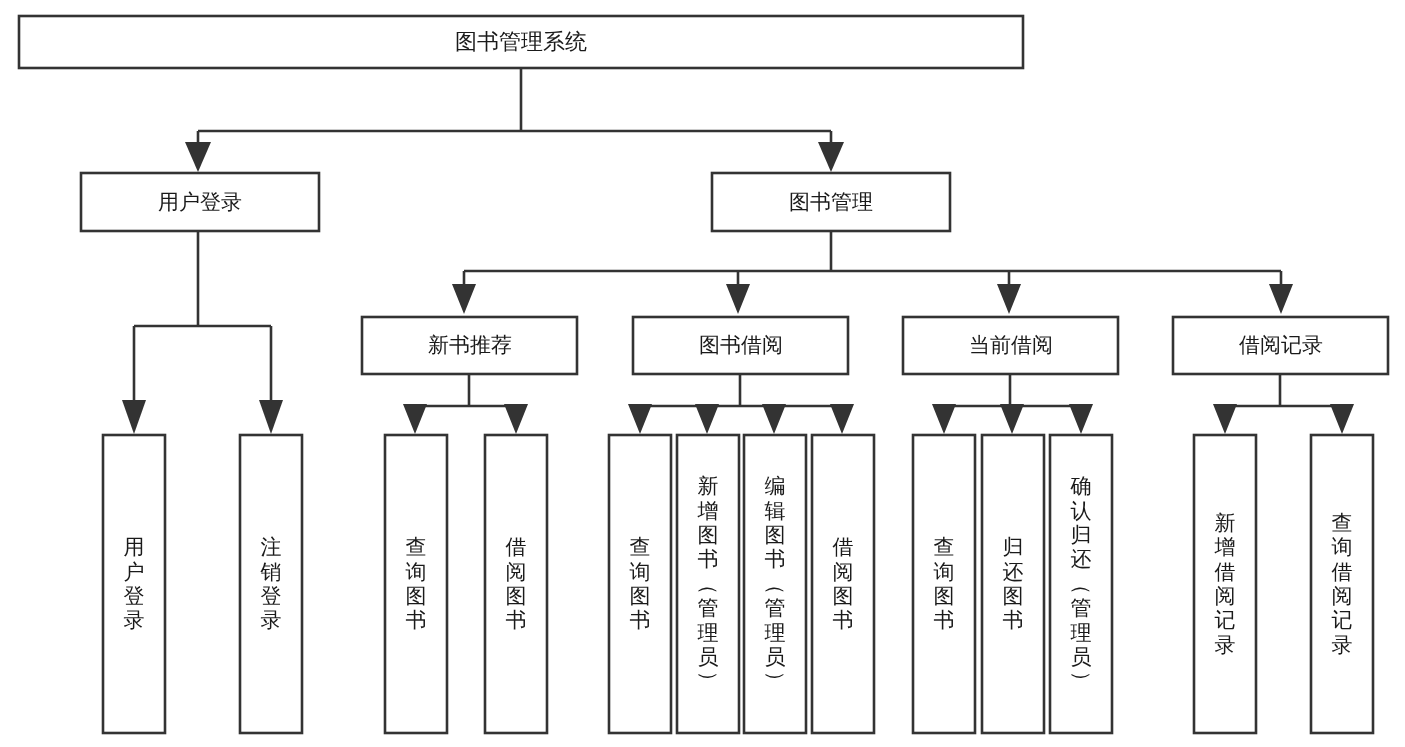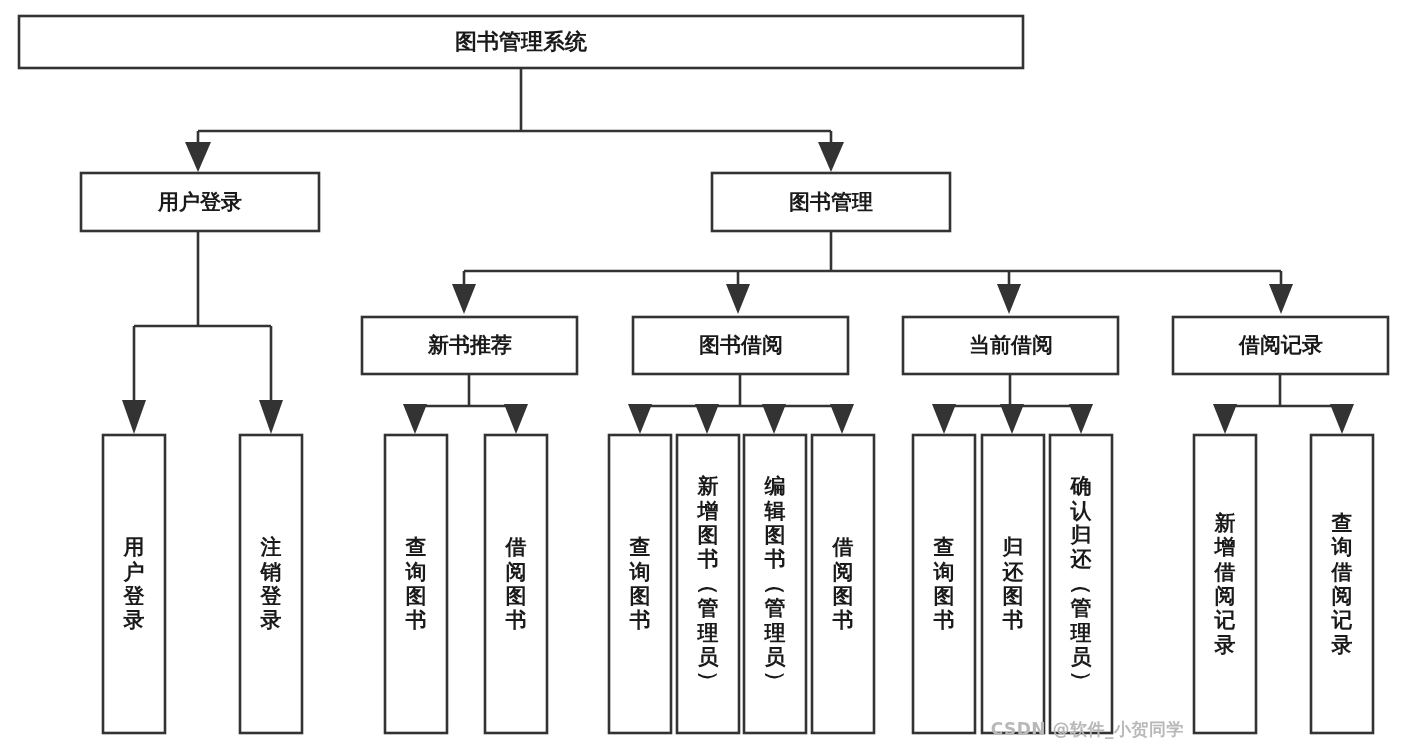--- a/index.html
+++ b/index.html
@@ -11,21 +11,20 @@
     width: 1405px;
     height: 747px;
     font-family: "DejaVu Sans", "Liberation Sans", sans-serif;
     overflow: hidden;
   }
   #diagram-root {
     position: relative;
     width: 1192px;
     height: 747px;
     background: #ffffff;
-    font-weight: bold;
   }
   svg.diagram-svg {
     position: absolute;
     left: 0;
     top: 0;
     width: 1405px;
     height: 747px;
     display: block;
   }
   .node-box {
@@ -219,14 +218,13 @@
   <div class="vlabel" style="left:744px; top:435px; width:62px; height:298px;"><span>编</span><span>辑</span><span>图</span><span>书</span><span class="rot">（</span><span>管</span><span>理</span><span>员</span><span class="rot">）</span></div>
   <div class="vlabel" style="left:812px; top:435px; width:62px; height:298px;"><span>借</span><span>阅</span><span>图</span><span>书</span></div>
 
   <div class="vlabel" style="left:913px; top:435px; width:62px; height:298px;"><span>查</span><span>询</span><span>图</span><span>书</span></div>
   <div class="vlabel" style="left:982px; top:435px; width:62px; height:298px;"><span>归</span><span>还</span><span>图</span><span>书</span></div>
   <div class="vlabel" style="left:1050px; top:435px; width:62px; height:298px;"><span>确</span><span>认</span><span>归</span><span>还</span><span class="rot">（</span><span>管</span><span>理</span><span>员</span><span class="rot">）</span></div>
 
   <div class="vlabel" style="left:1194px; top:435px; width:62px; height:298px;"><span>新</span><span>增</span><span>借</span><span>阅</span><span>记</span><span>录</span></div>
   <div class="vlabel" style="left:1311px; top:435px; width:62px; height:298px;"><span>查</span><span>询</span><span>借</span><span>阅</span><span>记</span><span>录</span></div>
 
-  <div class="watermark">CSDN @软件_小贺同学</div>
 </div>
 
 </body></html>

